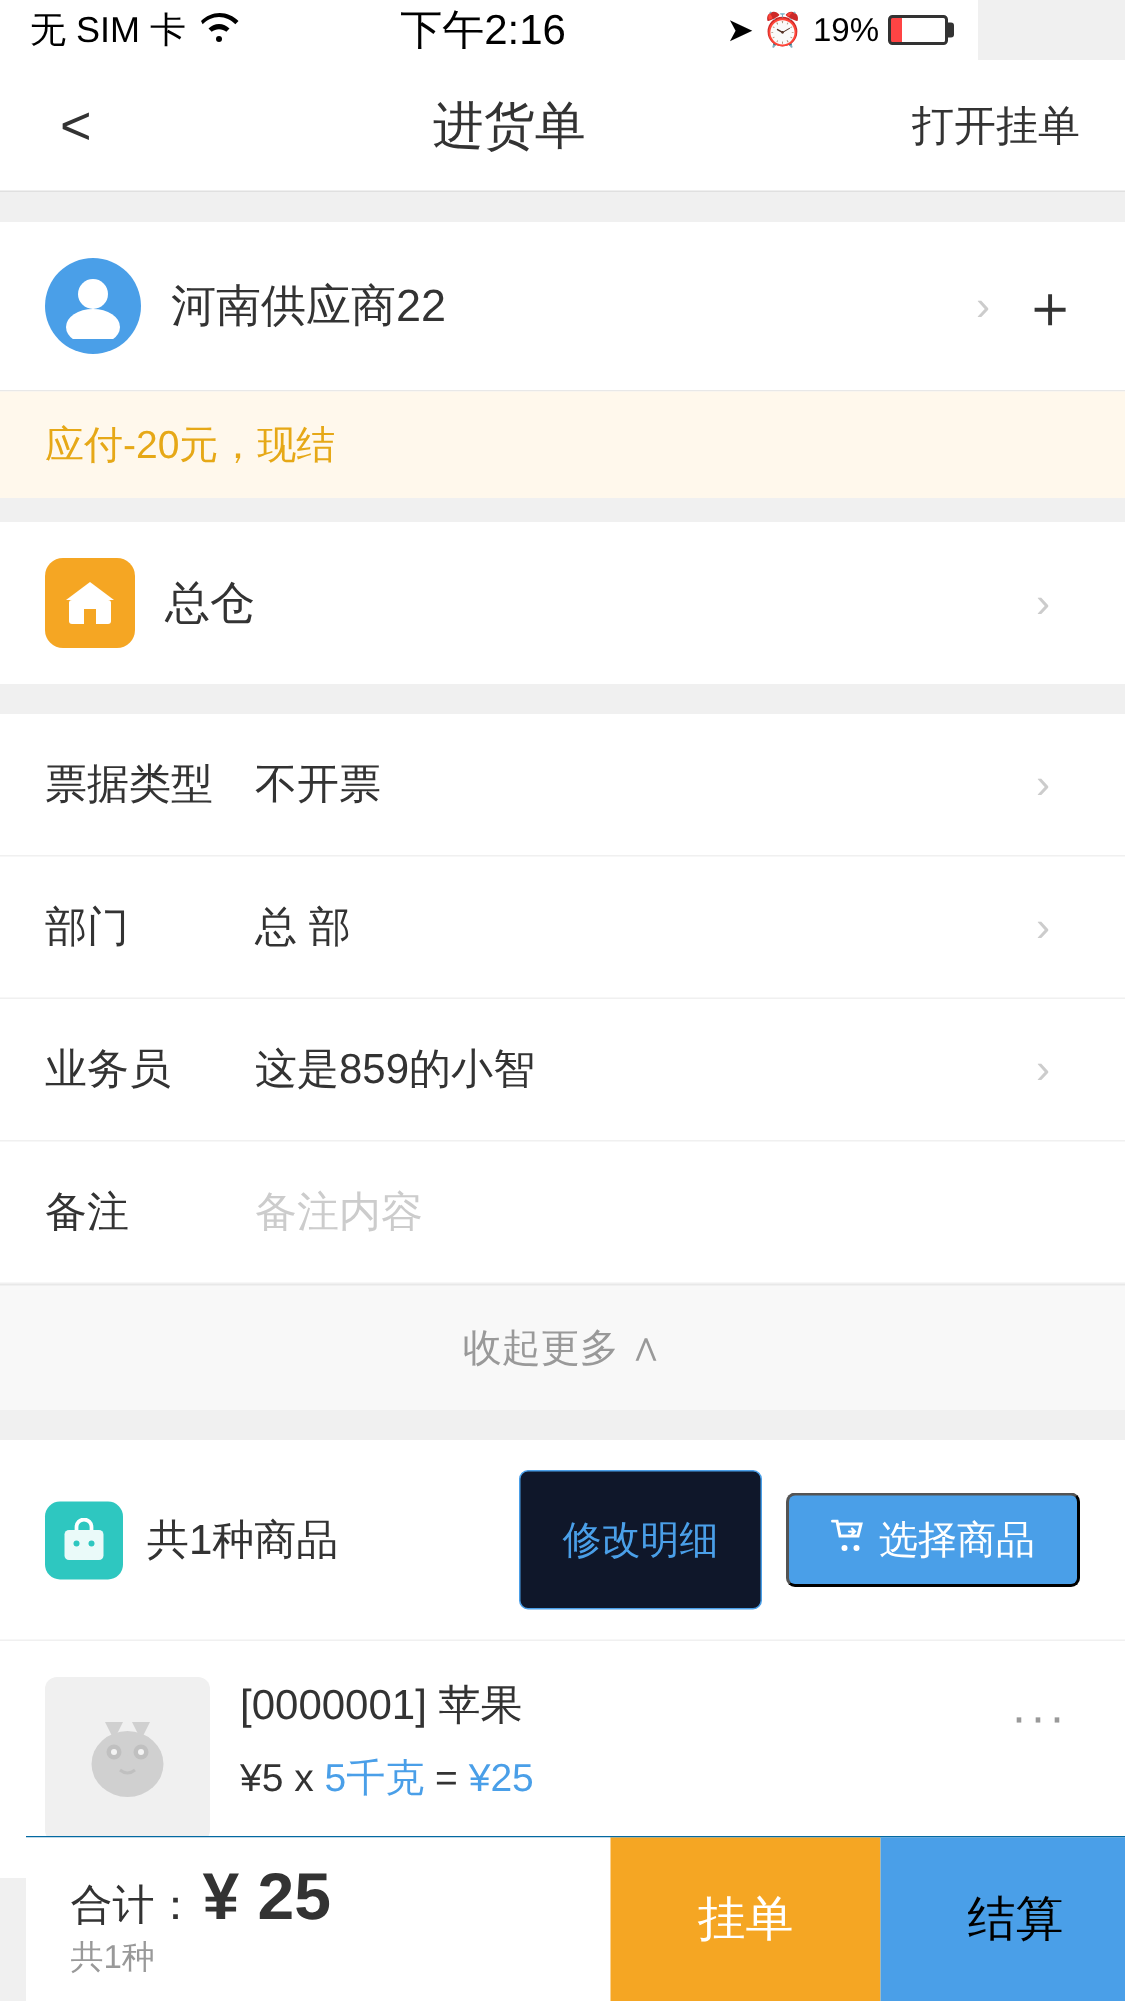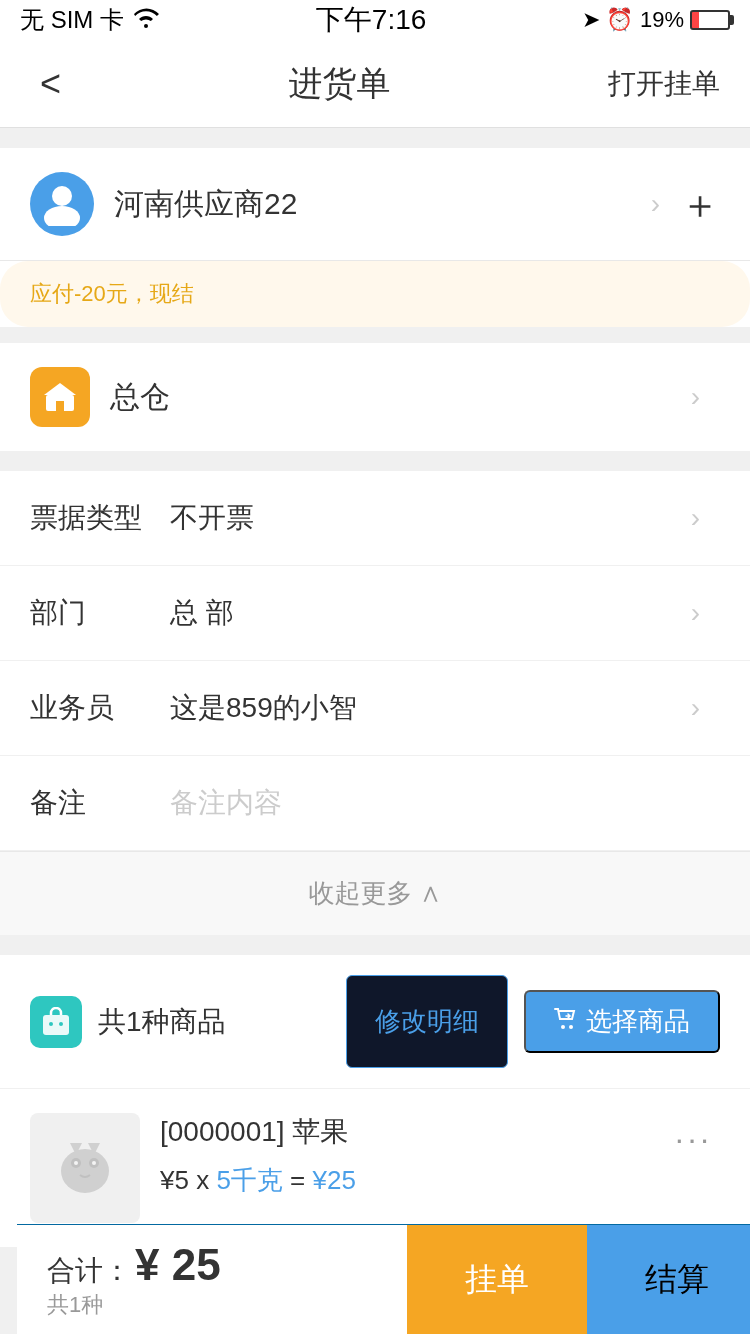--- a/index.html
+++ b/index.html
@@ -8,21 +8,21 @@
       width: 750px;
       min-height: 1334px;
       font-family: -apple-system, "PingFang SC", "Microsoft YaHei", sans-serif;
       background: #f0f0f0;
       font-size: 28px;
       color: #333;
     }
 
     
     .status-bar {
-      width: 750px;
+      width: 652px;
       height: 40px;
       background: #fff;
       display: flex;
       align-items: center;
       justify-content: space-between;
       padding: 0 20px;
       font-size: 24px;
       color: #000;
     }
     .status-left { display: flex; align-items: center; gap: 8px; }
@@ -119,23 +119,22 @@
     .add-btn {
       color: #333;
       font-size: 40px;
       font-weight: 300;
       cursor: pointer;
     }
 
     .notice-bar {
       background: #fff8ec;
       padding: 18px 30px;
-      font-size: 22px;
+      font-size: 26px;
       color: #e6a817;
-      border-radius: 28px;
     }
 
     
     .warehouse-section {
       background: #fff;
       margin-top: 16px;
       padding: 24px 30px;
       display: flex;
       align-items: center;
     }
@@ -355,21 +354,21 @@
   <div class="status-left">
     <span>无 SIM 卡</span>
     <span>
       <svg width="28" height="22" viewBox="0 0 28 22">
         <path d="M14 18a2 2 0 1 1 0 4 2 2 0 0 1 0-4z" fill="#000"></path>
         <path d="M7 13c1.8-1.8 4.3-3 7-3s5.2 1.2 7 3l-2.1 2.1C17.5 14.4 15.8 13.5 14 13.5c-1.8 0-3.5.9-4.9 1.6L7 13z" fill="#000"></path>
         <path d="M2 8c3.3-3.3 7.8-5.4 12.5-5.4S23.7 4.7 27 8l-2.1 2.1C22 7.2 18.2 5.3 14 5.3c-4.2 0-8 1.9-10.9 4.8L2 8z" fill="#000"></path>
       </svg>
     </span>
   </div>
-  <div class="status-center">下午7:16</div>
+  <div class="status-center">下午2:16</div>
   <div class="status-right">
     <span>➤</span>
     <span>⏰</span>
     <span>19%</span>
     <span class="battery-icon"></span>
   </div>
 </div>
 
 <div class="nav-bar">
   <span class="nav-back">&lt;</span>

